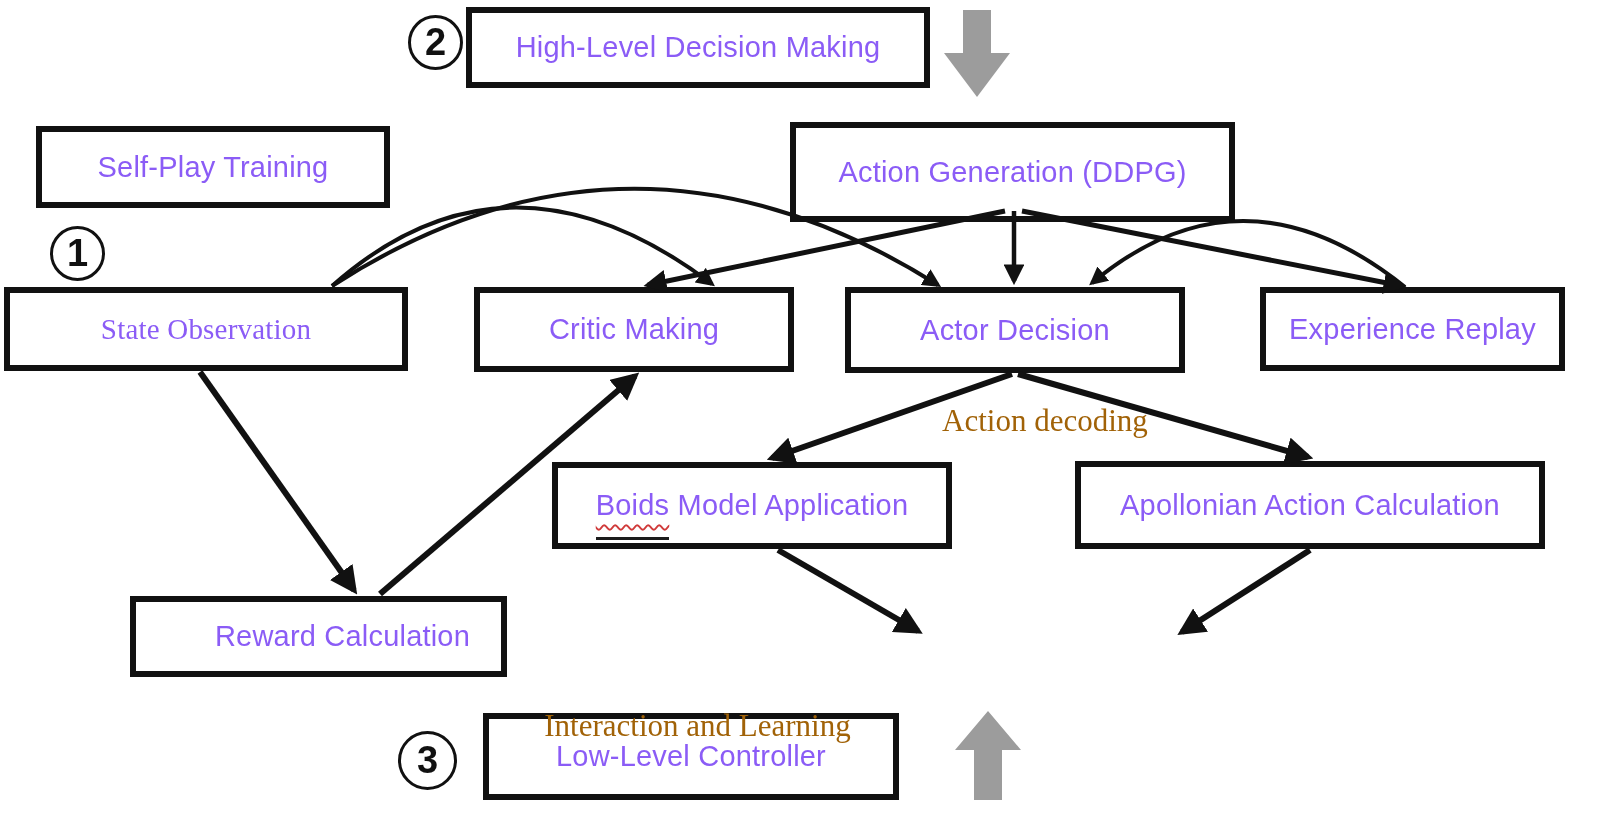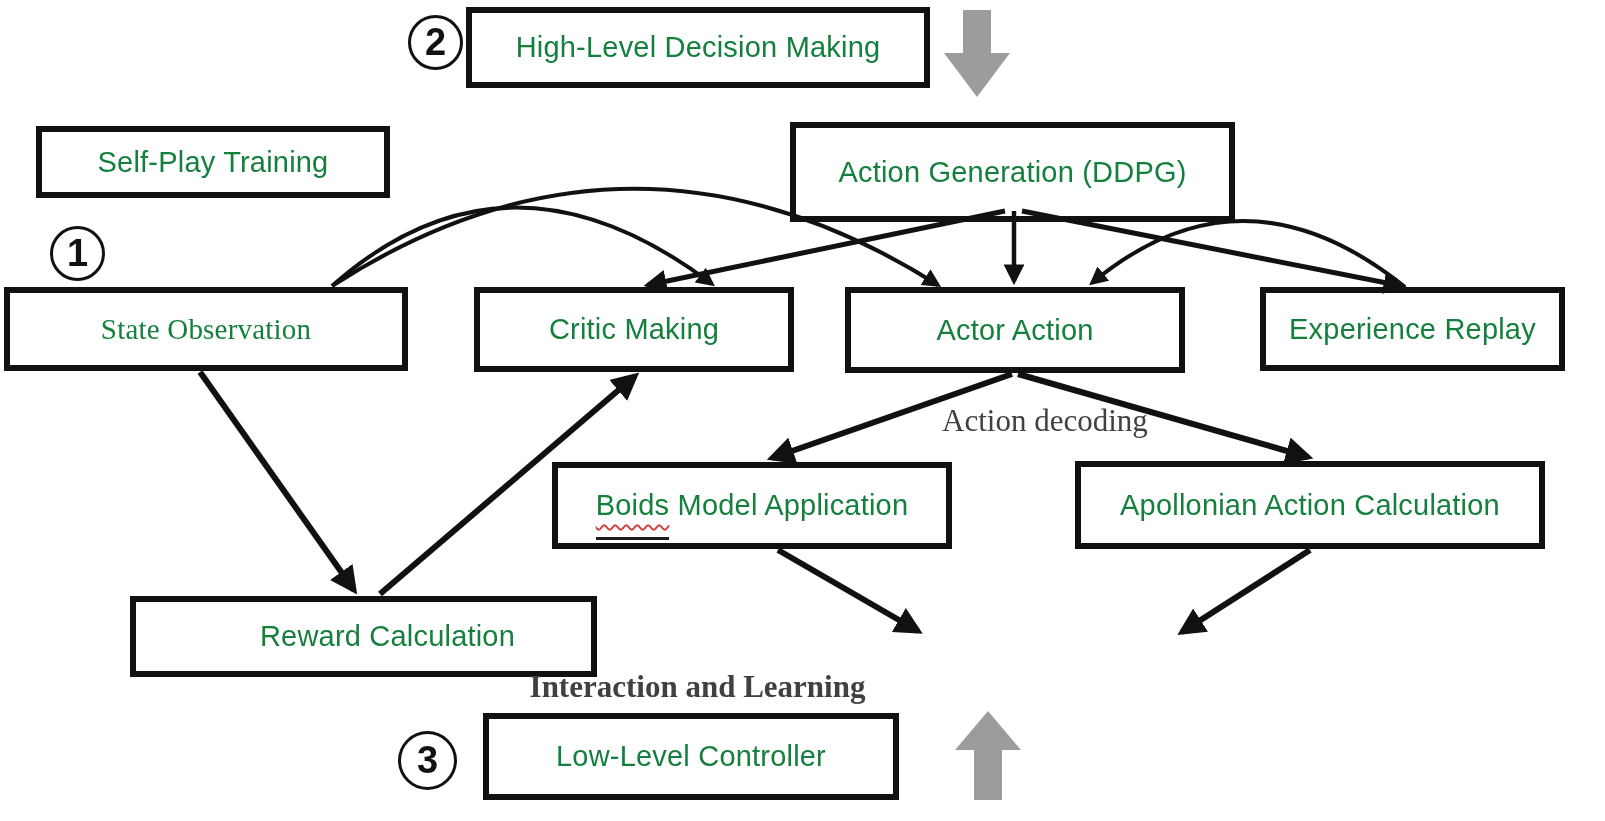--- a/index.html
+++ b/index.html
@@ -13,39 +13,39 @@
   .node{
     position:absolute;
     box-sizing:border-box;
     border:6px solid #111111;
     background:#ffffff;
     display:flex;align-items:center;justify-content:center;
     z-index:2;
   }
   .node .lbl{
     font-size:29px;
-    color:#15803d;
+    color:#8b5cf6;
     white-space:nowrap;
     letter-spacing:0.2px;
     text-align:right;
   }
   .circ{
     position:absolute;
     box-sizing:border-box;
     border:3.5px solid #111111;
     border-radius:50%;
     display:flex;align-items:center;justify-content:center;
     font-size:38px;font-weight:600;color:#111111;
     background:#ffffff;
     z-index:2;
   }
   .serif-note{
     position:absolute;
     font-family:"Liberation Serif","DejaVu Serif",serif;
-    font-size:31px;color:#404040;
+    font-size:31px;color:#a16207;
     text-align:center;
     white-space:nowrap;
     z-index:3;
   }
   svg.overlay{
     position:absolute;left:0;top:0;z-index:4;
     pointer-events:none;
   }
   .edge{fill:none;stroke:#111111;}
   .boids-underline{
@@ -68,64 +68,64 @@
     <span>1</span>
   </div>
   <div class="circ" style="left:398px;top:731px;width:59px;height:59px;">
     <span>3</span>
   </div>
 
   <div class="node" style="left:466px;top:7px;width:464px;height:81px;">
     <span class="lbl">High-Level Decision Making</span>
   </div>
 
-  <div class="node" style="left:36px;top:126px;width:354px;height:72px;">
+  <div class="node" style="left:36px;top:126px;width:354px;height:82px;">
     <span class="lbl">Self-Play Training</span>
   </div>
 
   <div class="node" style="left:790px;top:122px;width:445px;height:100px;">
     <span class="lbl">Action Generation (DDPG)</span>
   </div>
 
   <div class="node" style="left:4px;top:287px;width:404px;height:84px;font-family:Liberation Serif, serif;">
     <span class="lbl">State Observation</span>
   </div>
 
   <div class="node" style="left:474px;top:287px;width:320px;height:85px;">
     <span class="lbl">Critic Making</span>
   </div>
 
   <div class="node" style="left:845px;top:287px;width:340px;height:86px;">
-    <span class="lbl">Actor Action</span>
+    <span class="lbl">Actor Decision</span>
   </div>
 
   <div class="node" style="left:1260px;top:287px;width:305px;height:84px;">
     <span class="lbl">Experience Replay</span>
   </div>
 
   <div class="node" style="left:552px;top:462px;width:400px;height:87px;">
     <span class="lbl"><span class="boids-underline">Boids</span><span>&nbsp;Model Application</span></span>
   </div>
 
   <div class="node" style="left:1075px;top:461px;width:470px;height:88px;">
     <span class="lbl">Apollonian Action Calculation</span>
   </div>
 
 
-  <div class="node" style="left:130px;top:596px;width:467px;height:81px;padding-left:48px;">
+  <div class="node" style="left:130px;top:596px;width:377px;height:81px;padding-left:48px;">
     <span class="lbl">Reward Calculation</span>
   </div>
 
   <div class="node" style="left:483px;top:713px;width:416px;height:87px;">
     <span class="lbl">Low-Level Controller</span>
   </div>
 
   <div class="serif-note" style="left:895px;top:403px;width:300px;">Action decoding</div>
 
-  <div class="serif-note" style="left:520px;top:669px;width:355px;font-weight:bold;">Interaction and Learning</div>
+  <div class="serif-note" style="left:520px;top:708px;width:355px;">Interaction and Learning</div>
 
   <svg class="overlay" width="1605" height="821" viewBox="0 0 1605 821">
     <defs>
       <marker id="ah" viewBox="0 0 10 10" refX="8" refY="5" markerWidth="4.6" markerHeight="4.6" orient="auto">
         <path d="M0,0 L10,5 L0,10 z" fill="#111111"></path>
       </marker>
     </defs>
 
     <path class="edge" d="M 332 286 Q 508 130 712 284" stroke-width="4" marker-end="url(#ah)"></path>
     <path class="edge" d="M 332 286 Q 632 92 938 285" stroke-width="4" marker-end="url(#ah)"></path>

